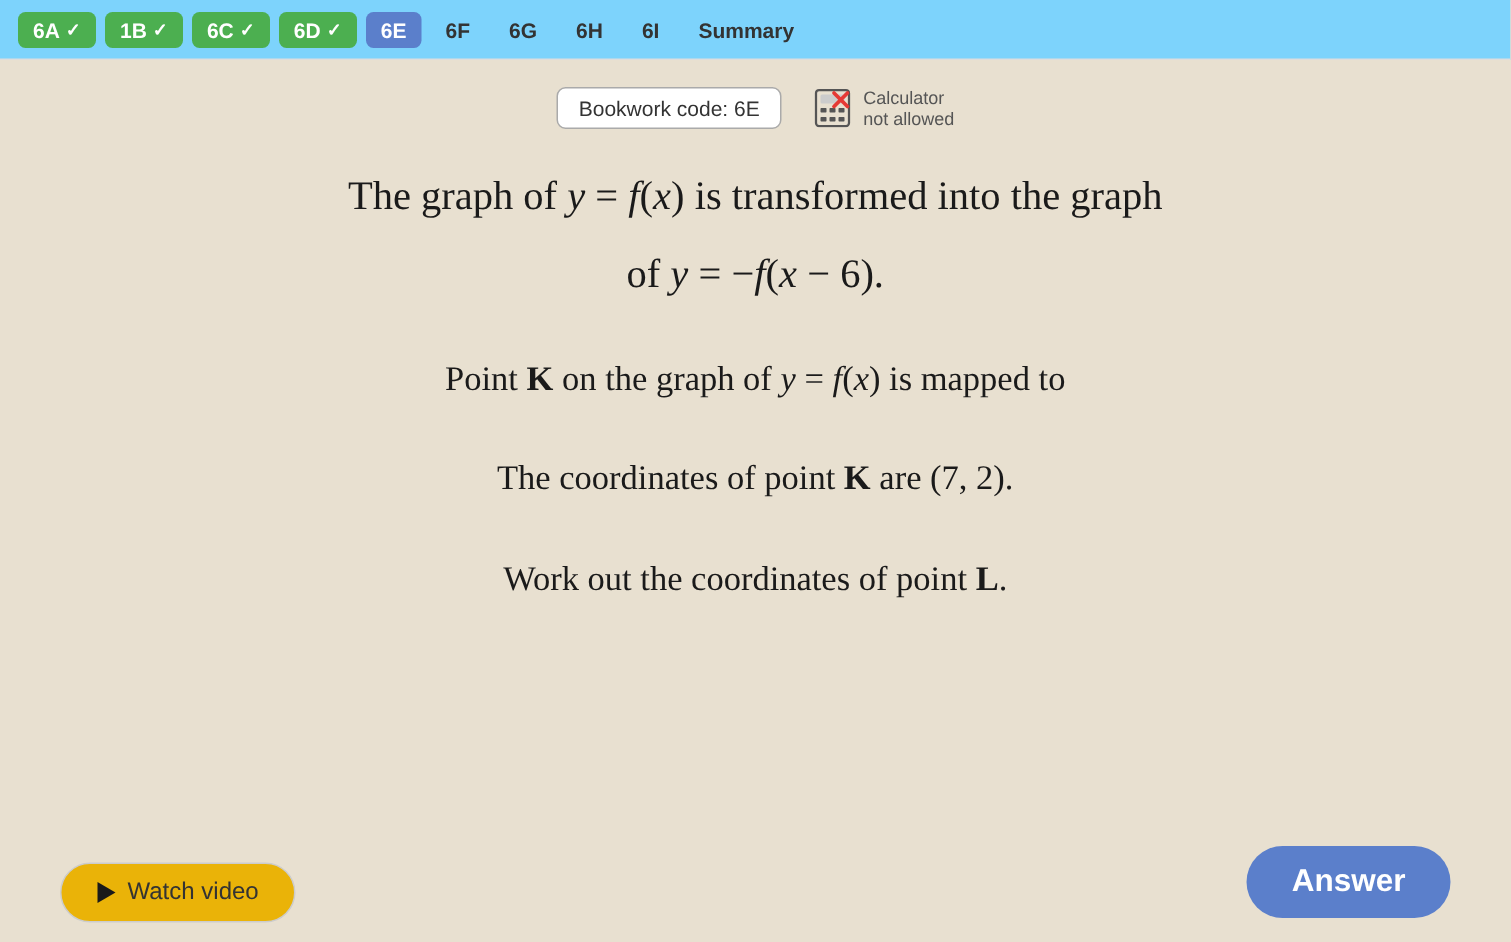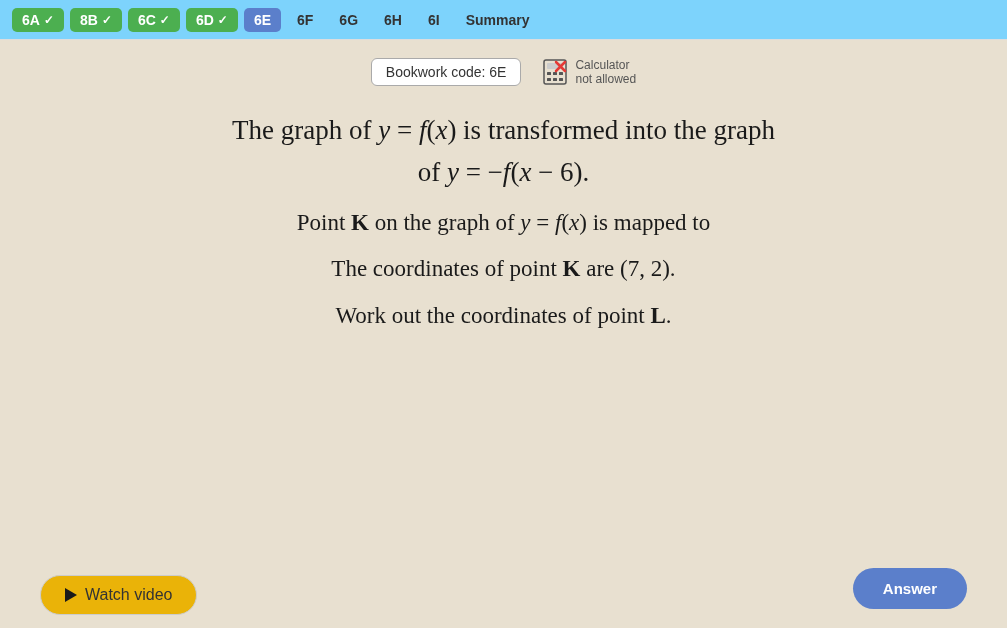--- a/index.html
+++ b/index.html
@@ -108,21 +108,21 @@
       height: 26px;
     }
 
     
     .problem-area {
       flex: 1;
       display: flex;
       flex-direction: column;
       align-items: center;
       justify-content: flex-start;
-      gap: 0;
+      gap: 10px;
       width: 100%;
       max-width: 860px;
       text-align: center;
     }
 
     .problem-line {
       font-size: 26px;
       line-height: 1.5;
       color: #1a1a1a;
     }
@@ -187,37 +187,37 @@
       border-width: 7px 0 7px 12px;
       border-color: transparent transparent transparent #1a1a1a;
       display: inline-block;
     }
 
     .btn-answer {
       background: #5b7fcb;
       border: none;
       border-radius: 24px;
       padding: 12px 30px;
-      font-size: 15px;
+      font-size: 21px;
       font-family: Arial, sans-serif;
       font-weight: 600;
       color: #fff;
       cursor: pointer;
     }
   </style>
 </head>
 <body>
 
 <nav class="top-nav">
   <div class="nav-item completed">
     <span>6A</span>
     <span class="check-icon">✓</span>
   </div>
   <div class="nav-item completed">
-    <span>8B</span>
+    <span>1B</span>
     <span class="check-icon">✓</span>
   </div>
   <div class="nav-item completed">
     <span>6C</span>
     <span class="check-icon">✓</span>
   </div>
   <div class="nav-item completed">
     <span>6D</span>
     <span class="check-icon">✓</span>
   </div>

